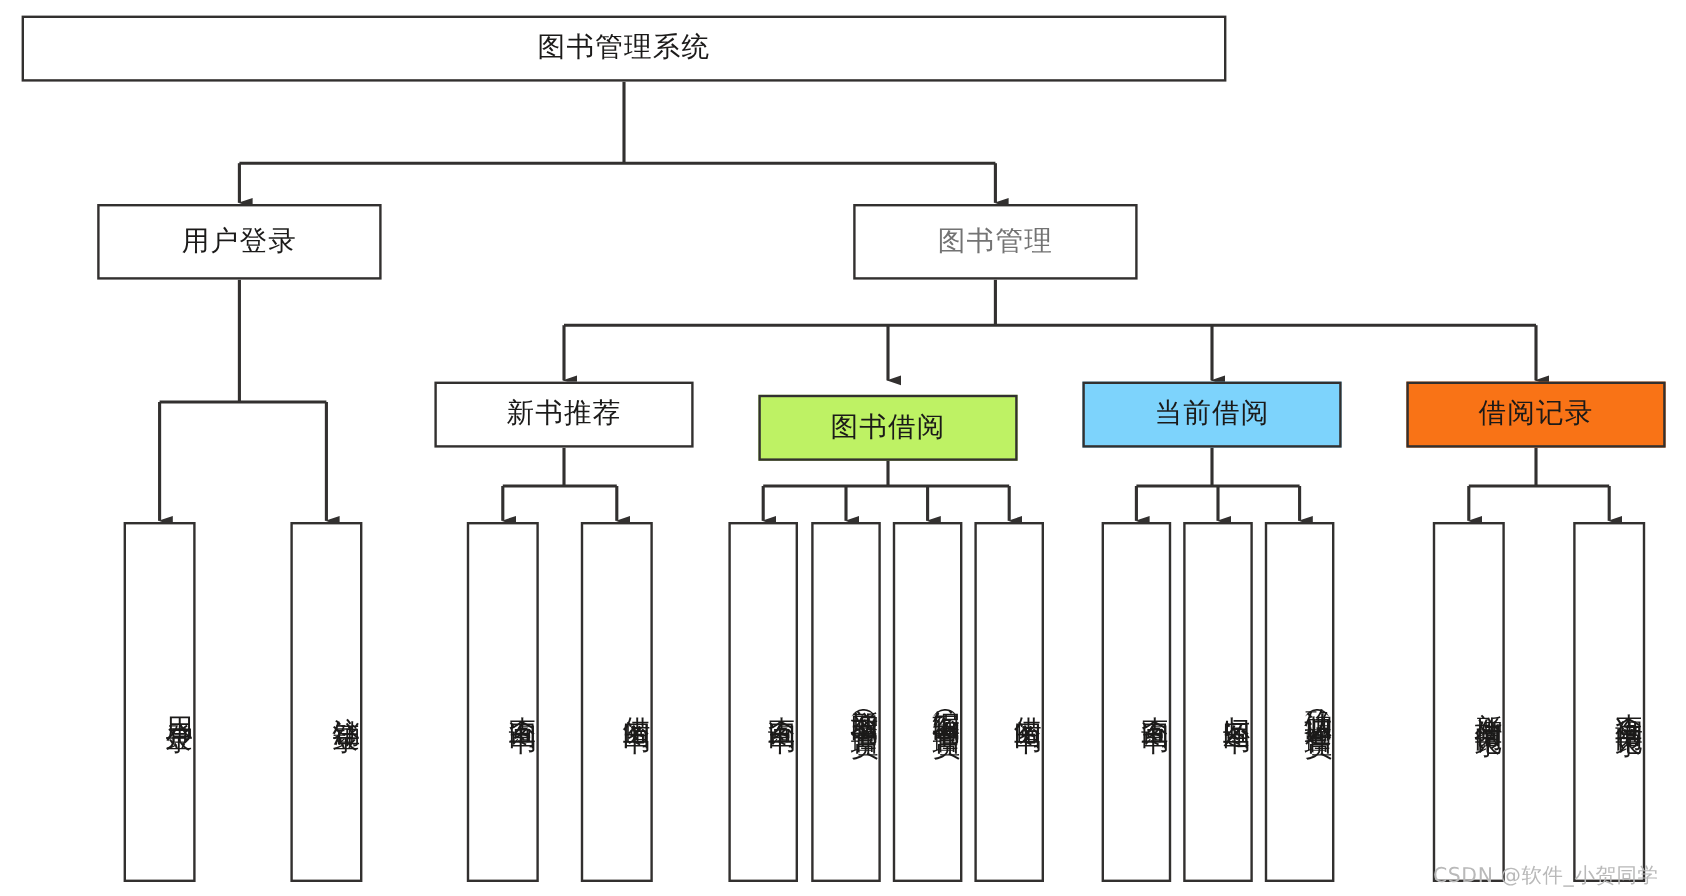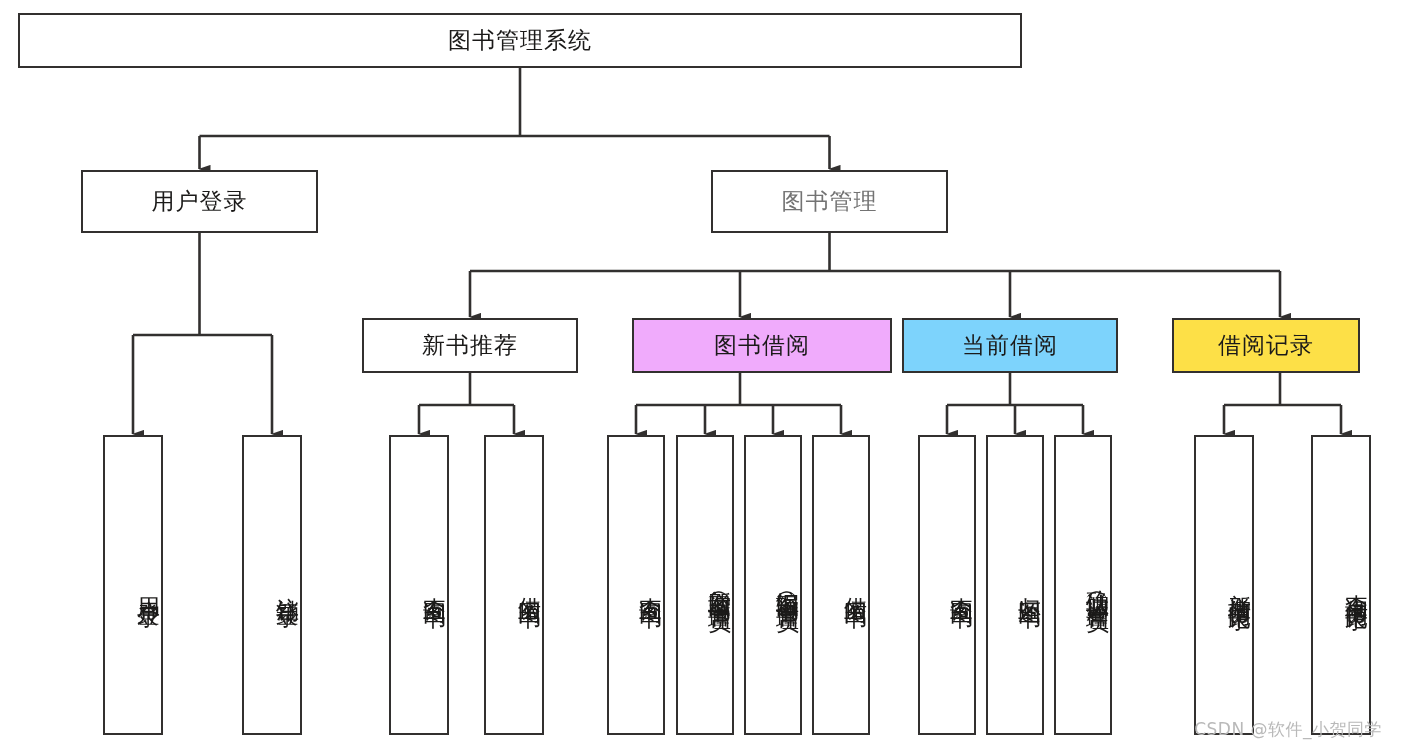--- a/index.html
+++ b/index.html
@@ -122,27 +122,27 @@
       </div>
       <div class="node horizontal" style="left: 81px; top: 170px; width: 237px; height: 63px; border-color: rgb(50, 48, 47); background: rgb(255, 255, 255); color: rgb(27, 26, 25);">
         <span class="label">用户登录</span>
       </div>
       <div class="node horizontal" style="left: 711px; top: 170px; width: 237px; height: 63px; border-color: rgb(50, 48, 47); background: rgb(255, 255, 255); color: #737373;">
         <span class="label">图书管理</span>
       </div>
       <div class="node horizontal" style="left: 362px; top: 318px; width: 216px; height: 55px; border-color: rgb(50, 48, 47); background: rgb(255, 255, 255); color: rgb(27, 26, 25);">
         <span class="label">新书推荐</span>
       </div>
-      <div class="node horizontal" style="left: 632px; top: 318px; width: 260px; height: 55px; border-color: rgb(50, 48, 47); background: #f0abfc; color: rgb(27, 26, 25);">
+      <div class="node horizontal" style="left: 632px; top: 329px; width: 216px; height: 55px; border-color: rgb(50, 48, 47); background: #bef264; color: rgb(27, 26, 25);">
         <span class="label">图书借阅</span>
       </div>
       <div class="node horizontal" style="left: 902px; top: 318px; width: 216px; height: 55px; border-color: rgb(50, 48, 47); background: #7dd3fc; color: rgb(27, 26, 25);">
         <span class="label">当前借阅</span>
       </div>
-      <div class="node horizontal" style="left: 1172px; top: 318px; width: 188px; height: 55px; border-color: rgb(50, 48, 47); background: #fde047; color: rgb(27, 26, 25);">
+      <div class="node horizontal" style="left: 1172px; top: 318px; width: 216px; height: 55px; border-color: rgb(50, 48, 47); background: #f97316; color: rgb(27, 26, 25);">
         <span class="label">借阅记录</span>
       </div>
       <div class="node vertical" style="left: 103px; top: 435px; width: 60px; height: 300px; border-color: rgb(50, 48, 47); background: rgb(255, 255, 255); color: rgb(27, 26, 25);">
         <span class="label">用户登录</span>
       </div>
       <div class="node vertical" style="left: 242px; top: 435px; width: 60px; height: 300px; border-color: rgb(50, 48, 47); background: rgb(255, 255, 255); color: rgb(27, 26, 25);">
         <span class="label">注销登录</span>
       </div>
       <div class="node vertical" style="left: 389px; top: 435px; width: 60px; height: 300px; border-color: rgb(50, 48, 47); background: rgb(255, 255, 255); color: rgb(27, 26, 25);">
         <span class="label">查询图书</span>

